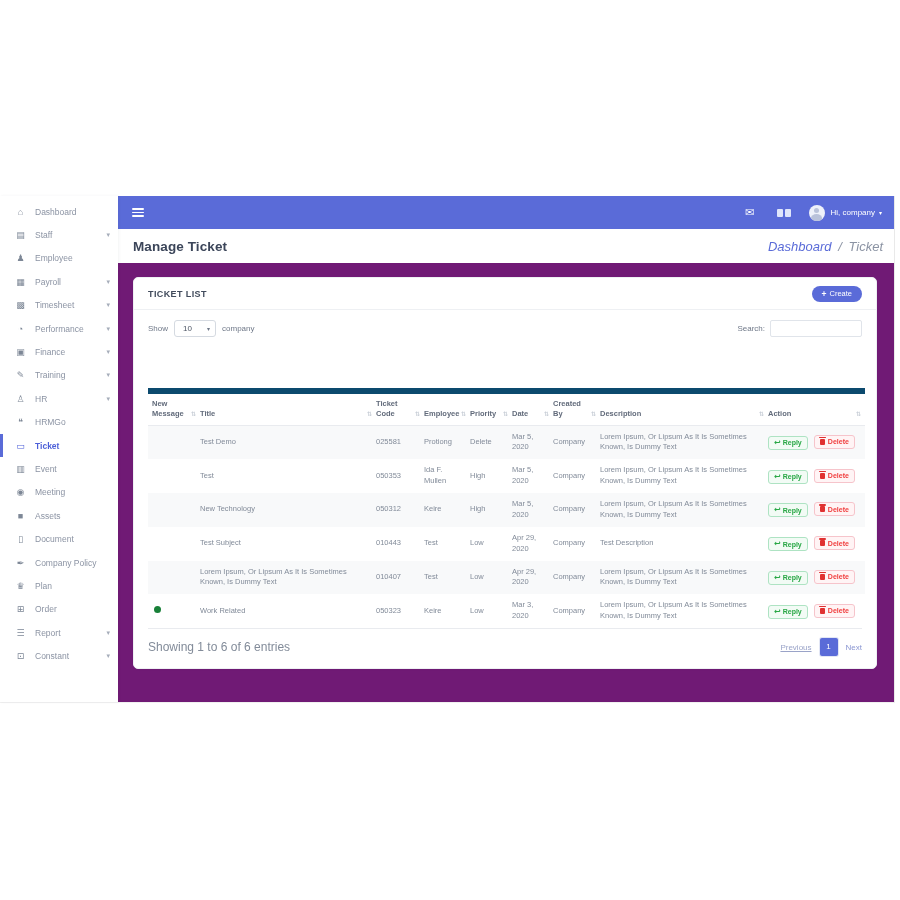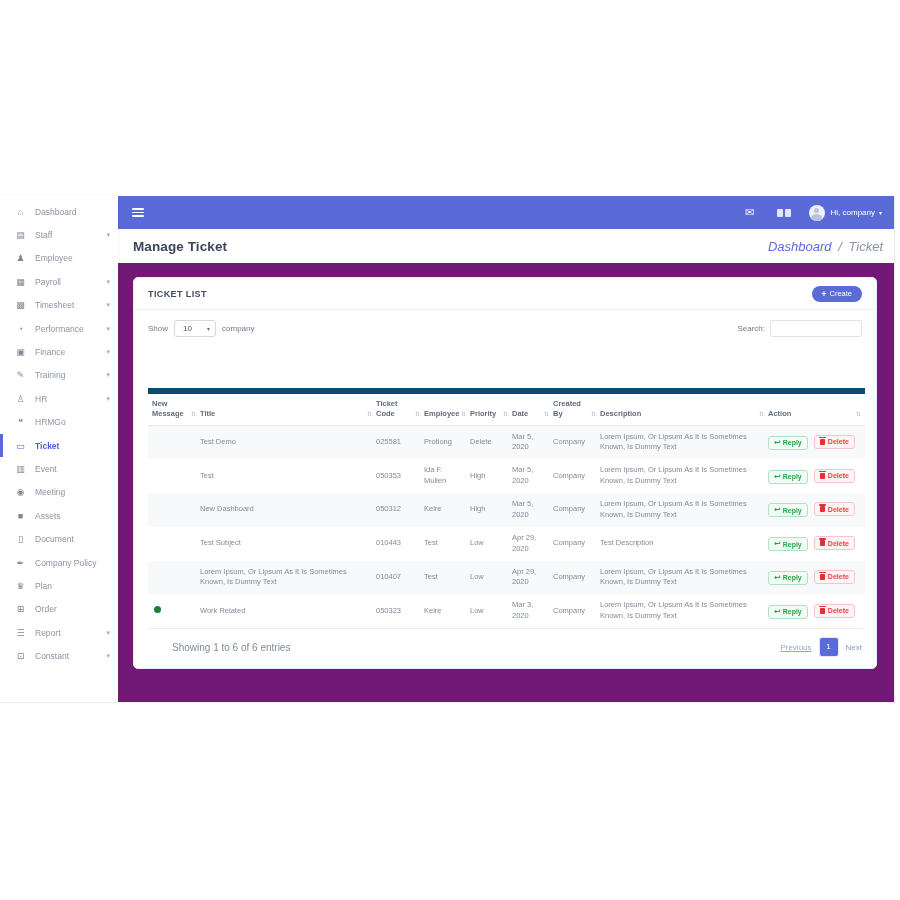--- a/index.html
+++ b/index.html
@@ -100,21 +100,21 @@
     font-family:inherit; background:#f2fbf5; border:1px solid #aee3c3; color:#28a745; }
   .btn-reply .reply-icon { font-size:8px; margin-right:2px; line-height:1; }
   .btn-delete { background:#fff4f5; border-color:#f6c4cb; color:#f03e3e; margin-left:4px; }
   .trash-icon { width:5px; height:6px; background:#e03131; border-radius:1px; position:relative;
     display:inline-block; margin-right:3px; }
   .trash-icon::before { content:""; position:absolute; top:-2px; left:-1px; right:-1px;
     height:1.5px; background:#e03131; border-radius:1px; }
 
   .table-footer { display:flex; align-items:center; justify-content:space-between;
     border-top:1px solid #e9ebef; padding:9px 0 12px; }
-  .showing { font-size:10px; color:#828b99;margin-left:24px; }
+  .showing { font-size:12px; color:#828b99; }
   .pagination { display:flex; align-items:center; }
   .pagination a { font-size:8px; cursor:pointer; text-decoration:none; }
   .pagination .prev { color:#9aa3c8; margin-right:8px;text-decoration:underline; }
   .pagination .next { color:#8a96d2; margin-left:8px; }
   .pagination .page.active { width:18px; height:18px; line-height:18px; text-align:center;
     background:#5a6bd8; color:#fff; border-radius:2px; box-shadow:0 0 0 1px #e2e6f5; }
 </style>
 </head>
 <body>
 
@@ -388,21 +388,21 @@
                     </button>
       <button class="btn-delete">
                       <span class="trash-icon"></span>
                       <span class="lbl">Delete</span>
                     </button>
     </td>
   </tr>
 
   <tr>
     <td class="col-new"></td>
-    <td class="col-title">New Dashboard</td>
+    <td class="col-title">New Technology</td>
     <td class="col-code">050312</td>
     <td class="col-emp">Keire</td>
     <td class="col-pri">High</td>
     <td class="col-date">Mar 5, 2020</td>
     <td class="col-by">Company</td>
     <td class="col-desc">Lorem Ipsum, Or Lipsum As It Is Sometimes Known, Is Dummy Text</td>
     <td class="col-action">
       <button class="btn-reply">
                       <span class="reply-icon">↩</span>
                       <span class="lbl">Reply</span>

